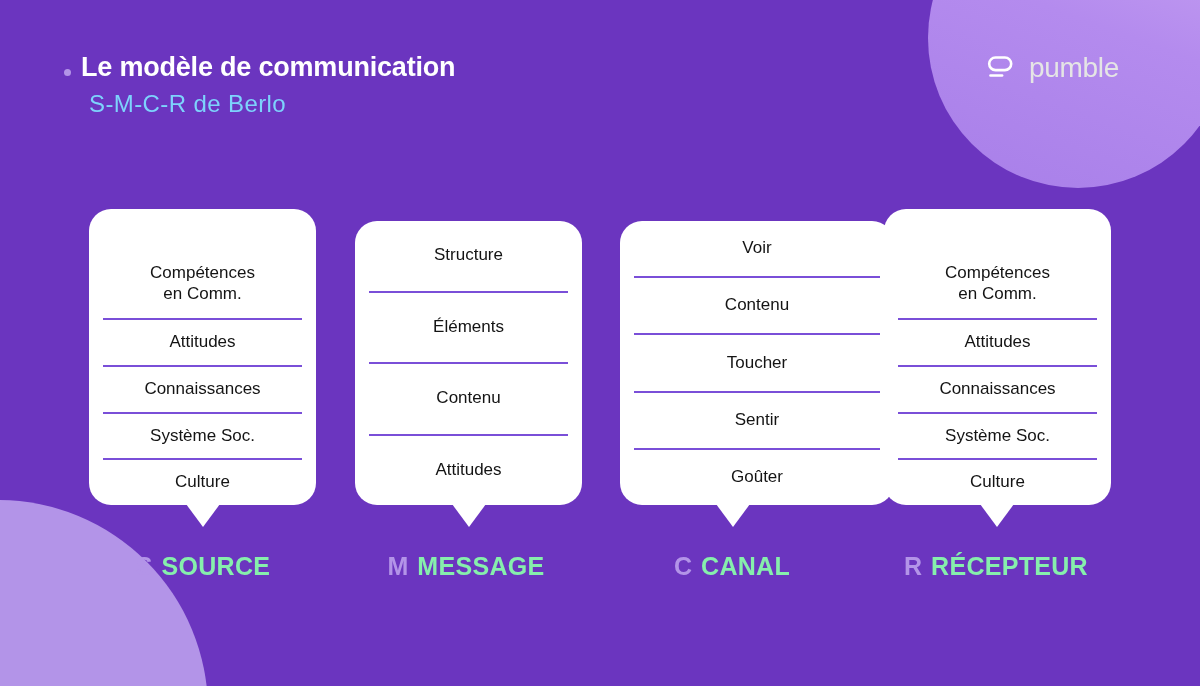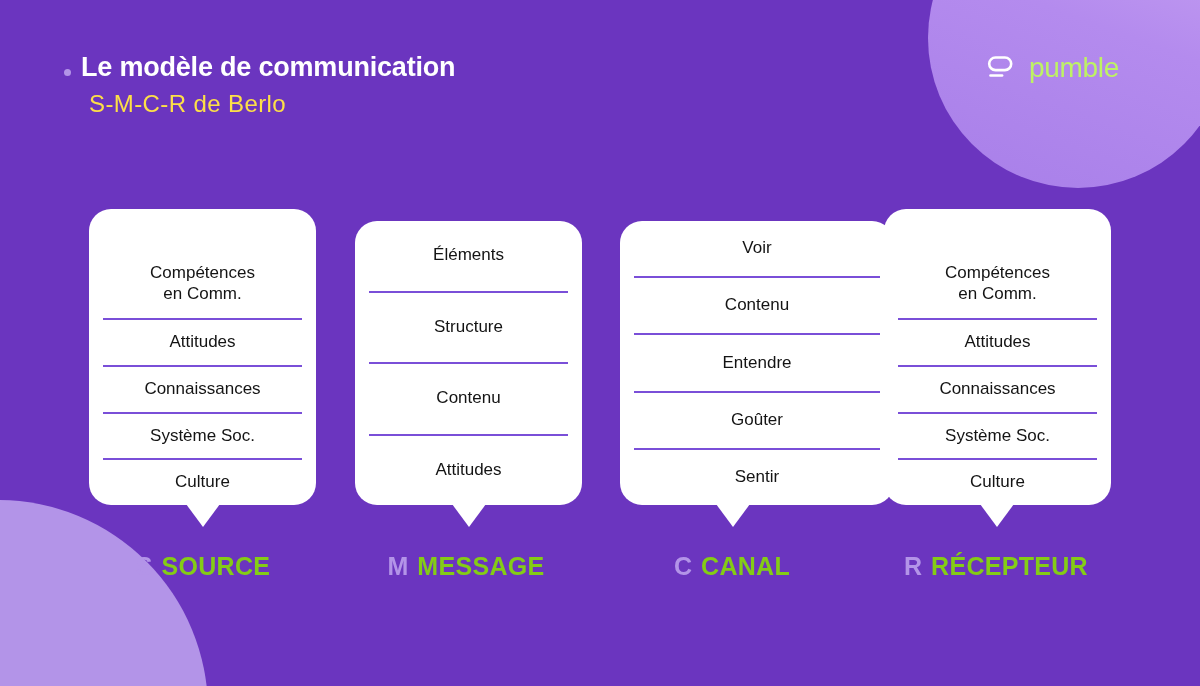--- a/index.html
+++ b/index.html
@@ -37,32 +37,32 @@
   .bullet{
     width:7px;height:7px;border-radius:50%;
     background:#B394E8;
     margin-top:17px;margin-right:10px;flex:none;
   }
   .title{
     font-size:27px;font-weight:bold;color:#FFFFFF;
     letter-spacing:-0.2px;line-height:1.18;margin:0;
   }
   .subtitle{
-    font-size:24px;font-weight:400;color:#fde047;
+    font-size:24px;font-weight:400;color:#7dd3fc;
     letter-spacing:0.4px;margin:6px 0 0 25px;line-height:1.2;
   }
 
   
   .logo{
     position:absolute;left:986px;top:52px;
     display:flex;align-items:center;gap:11px;
   }
   .logo-mark{width:32px;height:32px;display:block;flex:none;}
   .logo-text{
-    font-size:28px;font-weight:400;color:#bef264;
+    font-size:28px;font-weight:400;color:#e5e5e5;
     letter-spacing:-0.3px;line-height:1;
   }
 
   
   .card{
     position:absolute;
     background:#FFFFFF;
     border-radius:22px;
     box-sizing:border-box;
     display:flex;flex-direction:column;
@@ -106,21 +106,21 @@
   
   .label{
     position:absolute;
     top:552px;
     display:flex;align-items:baseline;gap:9px;
     font-size:25px;font-weight:bold;
     white-space:nowrap;
     transform:translateX(-50%);
   }
   .label .letter{color:#B394E8;}
-  .label .word{color:#84cc16;letter-spacing:0.3px;}
+  .label .word{color:#86efac;letter-spacing:0.3px;}
   #label-0{left:203px;}
   #label-1{left:466px;}
   #label-2{left:732px;}
   #label-3{left:996px;}
 </style>
 </head>
 <body>
 
 <div class="stage">
 
@@ -155,47 +155,47 @@
       </div>
       <div class="card-row">
         <span>Système Soc.</span>
       </div>
       <div class="card-row">
         <span>Culture</span>
       </div>
     </div>
   <div class="card" id="card-1">
       <div class="card-row">
+        <span>Structure</span>
+      </div>
+      <div class="card-row">
         <span>Éléments</span>
       </div>
       <div class="card-row">
-        <span>Structure</span>
-      </div>
-      <div class="card-row">
         <span>Contenu</span>
       </div>
       <div class="card-row">
         <span>Attitudes</span>
       </div>
     </div>
   <div class="card" id="card-2">
       <div class="card-row">
         <span>Voir</span>
       </div>
       <div class="card-row">
         <span>Contenu</span>
       </div>
       <div class="card-row">
-        <span>Entendre</span>
+        <span>Toucher</span>
+      </div>
+      <div class="card-row">
+        <span>Sentir</span>
       </div>
       <div class="card-row">
         <span>Goûter</span>
-      </div>
-      <div class="card-row">
-        <span>Sentir</span>
       </div>
     </div>
   <div class="card" id="card-3">
       <div class="card-row">
         <span>Compétences<br>en Comm.</span>
       </div>
       <div class="card-row">
         <span>Attitudes</span>
       </div>
       <div class="card-row">

